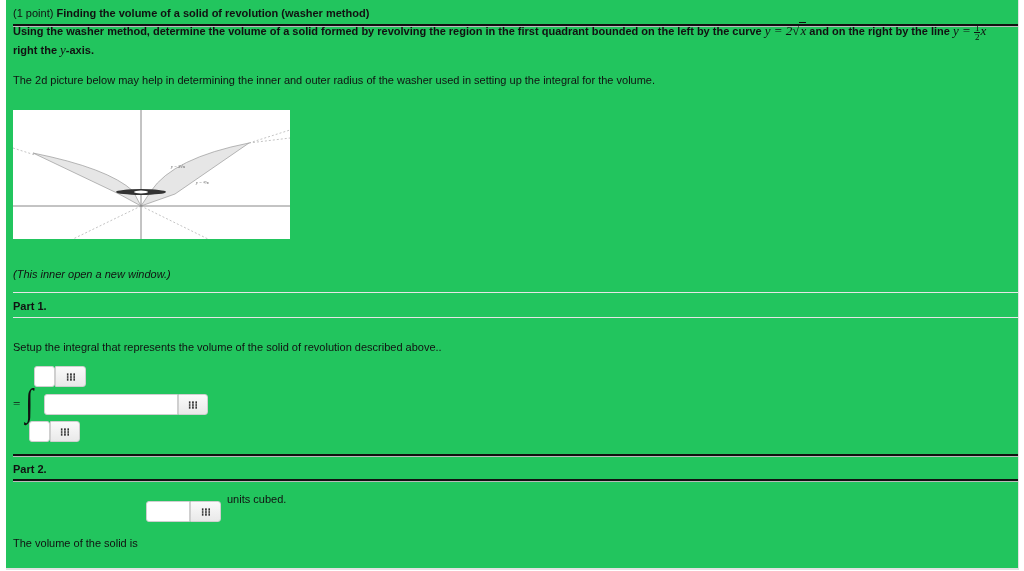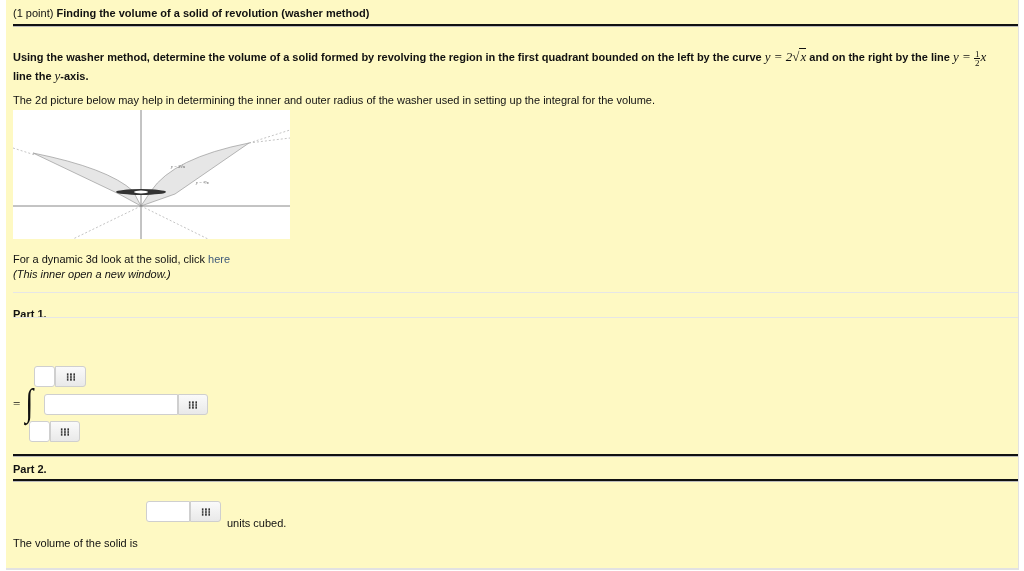--- a/index.html
+++ b/index.html
@@ -4,21 +4,21 @@
 <style>
   html, body { margin:0; padding:0; }
   body {
     width:1024px; height:571px; overflow:hidden;
     background:#ffffff;
     font-family:"Liberation Sans", sans-serif;
     color:#111;
   }
   .problem {
     position:absolute; left:6px; top:0; width:1012px; height:568px;
-    background:#fef9c3;
+    background:#22c55e;
     border-right:1px solid #e2e2e2;
     border-bottom:2px solid #e2e2e2;
   }
   .header {
     position:absolute; left:7px; top:7px; font-size:11px;
   }
   .header b { font-weight:bold; }
   .rule-dark {
     position:absolute; left:7px; height:2px; background:#111;
     border-bottom:1px solid #bbb;
@@ -65,30 +65,30 @@
 <body>
 
 <div class="problem">
 
   <div class="header">
     <span>(1 point)</span>
     <b>Finding the volume of a solid of revolution (washer method)</b>
   </div>
   <div class="rule-dark" style="top:24px;width:1005px;"></div>
 
-  <div class="stmt" style="top:48px;width:1005px;">
+  <div class="stmt" style="top:22px;width:1005px;">
     <span>Using the washer method, determine the volume of a solid formed by revolving the region in the first quadrant bounded on the left by the curve</span>
     <span class="math"><span>y = 2</span><span class="up">√</span><span class="sqrt">x</span></span>
     <span>and on the right by the line</span>
     <span class="math"><span>y = </span><span class="frac"><span class="num">1</span><span>2</span></span><span>x</span></span>
     <br>
-    <span>line the </span><span class="math">y</span><span>-axis.</span>
+    <span>right the </span><span class="math">y</span><span>-axis.</span>
   </div>
 
-  <div class="para" style="top:94px;text-align:right;">The 2d picture below may help in determining the inner and outer radius of the washer used in setting up the integral for the volume.</div>
+  <div class="para" style="top:74px;text-align:right;">The 2d picture below may help in determining the inner and outer radius of the washer used in setting up the integral for the volume.</div>
 
   <div class="graph">
     <svg width="277" height="129" viewBox="0 0 277 129">
 
       <line x1="0" y1="38" x2="22" y2="45" stroke="#aaa" stroke-width="0.7" stroke-dasharray="2,2"></line>
       <line x1="128" y1="96" x2="60" y2="129" stroke="#aaa" stroke-width="0.7" stroke-dasharray="2,2"></line>
       <line x1="128" y1="96" x2="195" y2="129" stroke="#aaa" stroke-width="0.7" stroke-dasharray="2,2"></line>
       <line x1="236" y1="33" x2="277" y2="20" stroke="#aaa" stroke-width="0.7" stroke-dasharray="2,2"></line>
       <line x1="236" y1="33" x2="277" y2="28" stroke="#aaa" stroke-width="0.7" stroke-dasharray="2,2"></line>
 
@@ -100,29 +100,27 @@
       <line x1="128" y1="0" x2="128" y2="129" stroke="#888" stroke-width="1"></line>
 
       <ellipse cx="128" cy="82" rx="25" ry="3" fill="#333"></ellipse>
       <ellipse cx="128" cy="82" rx="7" ry="1.4" fill="#fff"></ellipse>
 
       <text x="158" y="58" font-size="4.5" fill="#444" font-family="Liberation Serif, serif" font-style="italic">y = 3√x</text>
       <text x="183" y="74" font-size="4.5" fill="#444" font-family="Liberation Serif, serif" font-style="italic">y = ½x</text>
     </svg>
   </div>
 
-  <div class="para" style="top:253px;">
-    <span>For a dynamic 3d look at the solid, click </span><span class="link">here</span>
-  </div>
   <div class="para italic" style="top:268px;">(This inner open a new window.)</div>
 
   <div class="rule-light" style="top:292px;width:1005px;"></div>
-  <div class="part-label" style="top:308px;">Part 1.</div>
+  <div class="part-label" style="top:300px;">Part 1.</div>
   <div class="rule-light" style="top:317px;width:1005px;"></div>
 
+  <div class="para" style="top:341px;">Setup the integral that represents the volume of the solid of revolution described above..</div>
 
   <div class="field" style="left:28px;top:366px;width:21px;"></div>
   <div class="kp" style="left:49px;top:366px;width:31px;">
       <div class="kp-icon"></div>
     </div>
 
   <div class="eq" style="left:7px;top:396px;">=</div>
   <div class="integral" style="left:18px;top:383px;">∫</div>
 
   <div class="field" style="left:38px;top:394px;width:134px;border-radius:3px 0 0 3px;"></div>
@@ -137,15 +135,15 @@
 
   <div class="rule-dark" style="top:454px;width:1005px;"></div>
   <div class="part-label" style="top:463px;">Part 2.</div>
   <div class="rule-dark" style="top:479px;width:1005px;"></div>
 
   <div class="para" style="top:505px;margin-top:32px;">The volume of the solid is</div>
   <div class="field" style="left:140px;top:501px;width:44px;border-radius:3px 0 0 3px;"></div>
   <div class="kp" style="left:184px;top:501px;width:31px;">
       <div class="kp-icon"></div>
     </div>
-  <div class="para" style="left:221px;top:517px;">units cubed.</div>
+  <div class="para" style="left:221px;top:493px;">units cubed.</div>
 
 </div>
 
 </body></html>

